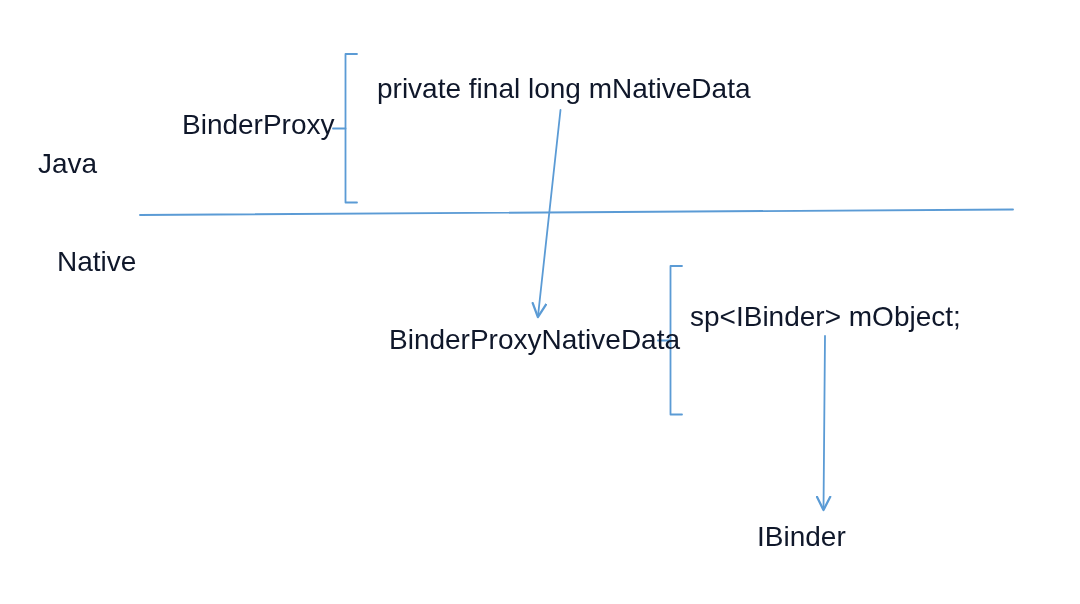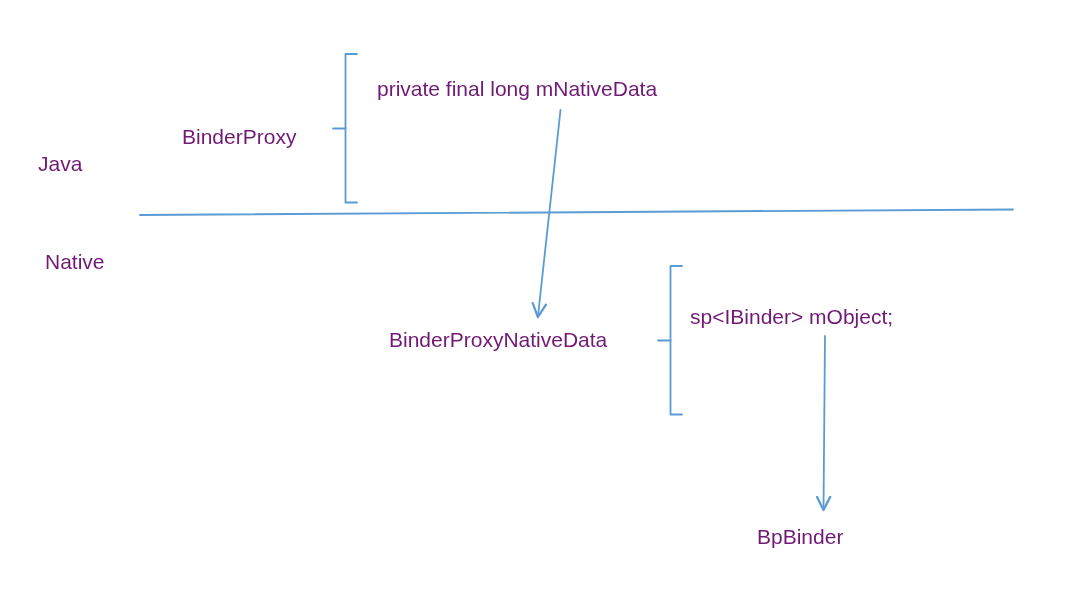--- a/index.html
+++ b/index.html
@@ -19,37 +19,37 @@
     position: absolute;
     left: 0;
     top: 0;
     width: 1080px;
     height: 604px;
   }
   .lbl {
     position: absolute;
     white-space: nowrap;
     font-family: "Liberation Sans", sans-serif;
-    font-size: 21px;
+    font-size: 28px;
     line-height: 25px;
-    color: #701a75;
+    color: #0f172a;
     letter-spacing: 0px;
   }
   .svg-layer {
     position: absolute;
     left: 0;
     top: 0;
     width: 1080px;
     height: 604px;
     pointer-events: none;
   }
   
   #label-java        { left: 38px;  top: 151px; }
-  #label-native      { left: 45px;  top: 249px; }
-  #label-binderproxy { left: 182px; top: 124px; }
+  #label-native      { left: 57px;  top: 249px; }
+  #label-binderproxy { left: 182px; top: 112px; }
   #label-mnativedata { left: 377px; top: 76px;  }
   #label-bpnd        { left: 389px; top: 327px; text-align: center; }
   #label-mobject     { left: 690px; top: 304px; }
   #label-bpbinder    { left: 757px; top: 524px; }
 </style>
 </head>
 <body>
 
 <div id="canvas">
 
@@ -88,15 +88,15 @@
   <div class="lbl" id="label-native">Native</div>
 
   <div class="lbl" id="label-binderproxy">BinderProxy</div>
 
   <div class="lbl" id="label-mnativedata">private final long mNativeData</div>
 
   <div class="lbl" id="label-bpnd">BinderProxyNativeData</div>
 
   <div class="lbl" id="label-mobject">sp&lt;IBinder&gt; mObject;</div>
 
-  <div class="lbl" id="label-bpbinder">BpBinder</div>
+  <div class="lbl" id="label-bpbinder">IBinder</div>
 
 </div>
 
 </body></html>

